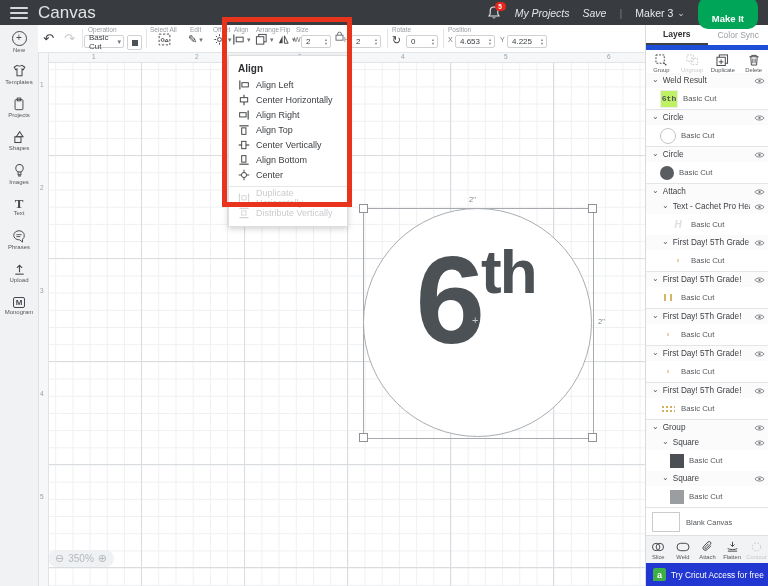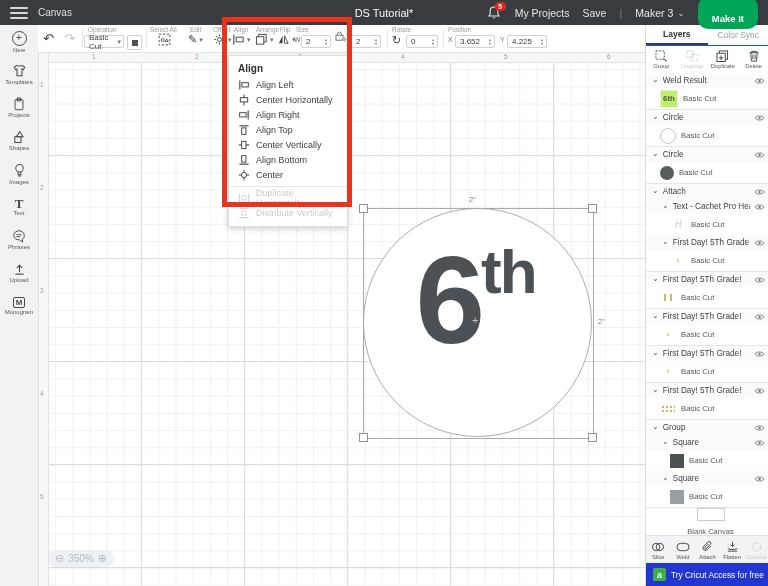--- a/index.html
+++ b/index.html
@@ -3,27 +3,27 @@
 <meta charset="utf-8">
 <style>
   html,body{margin:0;padding:0;background:#888;}
   .screen{position:relative;width:768px;height:586px;background:#fff;overflow:hidden;
     font-family:"Liberation Sans","DejaVu Sans",sans-serif;color:#3c4043;-webkit-font-smoothing:antialiased;}
   
   .topbar{position:absolute;left:0;top:0;width:768px;height:25px;background:var(--topbar,#383c40);
     display:flex;align-items:center;color:#e8e9ea;font-size:10.5px;z-index:40;}
   .burger{width:18px;height:12px;margin:0 10px 0 10px;display:flex;flex-direction:column;justify-content:space-between;cursor:pointer;}
   .burger i{display:block;height:2px;background:#d7d8d9;border-radius:1px;}
-  .tb-app{font-size:10px;color:#e2e3e4;}
+  .tb-app{font-size:17px;color:#e2e3e4;}
   .tb-title{position:absolute;left:0;right:0;text-align:center;font-size:11px;color:#fafafa;pointer-events:none;}
   .tb-right{margin-left:auto;display:flex;align-items:center;gap:13px;padding-right:10px;z-index:2;}
   .bell{position:relative;width:15px;height:16px;}
   .badge{position:absolute;top:-3px;right:-4px;min-width:9px;height:9px;border-radius:5px;background:var(--badge-red,#e8251a);
     color:#fff;font-size:6.5px;line-height:9px;text-align:center;font-weight:bold;padding:0 1px;}
-  .tb-link{color:#e4e5e6;}
+  .tb-link{color:#e4e5e6;font-style:italic;}
   .tb-sep{color:#74787c;font-size:11px;}
   .machine{display:flex;align-items:center;gap:4px;}
   .chev{font-size:9px;color:#cfd0d1;line-height:6px;}
   .makeit{background:var(--accent-green,#00a558);color:#fff;border:none;border-radius:10px;
     height:17px;padding:16px 14px;font-size:9.5px;font-weight:bold;cursor:pointer;}
   
   .rail{position:absolute;left:0;top:25px;width:38px;bottom:0;background:#f1f2f3;border-right:1px solid #e0e1e2;z-index:30;}
   .rail-item{height:33px;display:flex;flex-direction:column;align-items:center;justify-content:center;gap:1px;cursor:pointer;}
   .rail-item svg{display:block;}
   .rail-item .lbl{font-size:6px;color:#55585c;}
@@ -75,49 +75,49 @@
   .dd-header{font-size:10px;font-weight:bold;color:#2d2f31;padding:2px 9px 3px 9px;}
   .dd-item{display:flex;align-items:center;gap:6px;height:15px;padding:0 9px;font-size:9px;color:#3a3d40;cursor:pointer;}
   .dd-item svg{flex:0 0 auto;}
   .dd-item.dis{color:#c9cbce;cursor:default;}
   .dd-divider{border-top:1px solid #e6e7e8;margin:4px 0 3px 0;}
   
   .red-rect{position:absolute;left:222px;top:17px;width:120px;height:180px;border:5px solid var(--annotation-red,#e8341c);
     z-index:60;pointer-events:none;}
   
   .rpanel{position:absolute;left:645px;top:25px;width:123px;bottom:0;background:#fff;border-left:1px solid #d9dadb;z-index:30;}
-  .rtabs{height:20px;display:flex;border-bottom:1px solid #1d4ed8;}
+  .rtabs{height:20px;display:flex;border-bottom:5px solid #1d4ed8;}
   .rtab{flex:1;display:flex;align-items:center;justify-content:center;font-size:8.5px;color:#9aa0a5;cursor:pointer;}
   .rtab.active{color:#2d2f31;border-bottom:2px solid #3c4043;font-weight:bold;}
   .ractions{height:27px;display:flex;border-bottom:1px solid #e2e3e4;}
   .ract{flex:1;display:flex;flex-direction:column;align-items:center;justify-content:center;gap:1px;cursor:pointer;}
   .ract .lbl{font-size:5.8px;color:#54575b;}
   .ract.dis .lbl{color:#c6c8ca;}
   .layers{position:absolute;left:0;top:48px;right:0;height:434px;overflow:hidden;}
   .lh{height:15px;display:flex;align-items:center;gap:4px;padding:0 4px 0 6px;font-size:8.2px;color:#3c3f43;background:#fbfbfc;}
   .lh.sep{border-top:1px solid #e4e5e6;}
   .lh .chevi{font-size:8px;color:#5b5e62;line-height:5px;margin-top:-3px;}
   .lh .ttl{flex:1;white-space:nowrap;overflow:hidden;}
   .lh.i1{padding-left:16px;}
   .lc{height:21px;display:flex;align-items:center;gap:5px;padding-left:14px;font-size:7.8px;color:#55585c;background:#fff;}
   .lc.i1{padding-left:24px;}
   .thumb{width:16px;height:16px;flex:0 0 auto;display:flex;align-items:center;justify-content:center;}
-  .th-six{font-size:8px;font-weight:bold;color:#4c5156;border:1px solid #eceded;background:#bef264;}
+  .th-six{font-size:8px;font-weight:bold;color:#4c5156;border:1px solid #eceded;background:#bef264;font-family:Liberation Mono, monospace;}
   .th-cw{border:1px solid #c3c6c9;border-radius:50%;background:#fff;width:14px;height:14px;}
   .th-cd{border-radius:50%;background:#595d61;width:14px;height:14px;}
   .th-glyph{font-size:10px;font-style:italic;font-weight:bold;color:#dcdddd;}
   .th-marks i{display:block;width:2px;height:7px;background:var(--gold,#c9a23f);margin:0 2px;opacity:.8;display:inline-block;}
   .th-faint i{display:inline-block;width:2px;height:3px;background:var(--gold,#c9a23f);opacity:.45;}
   .th-lines{flex-direction:column;gap:2px;}
   .th-lines i{display:block;width:13px;height:2px;
     background:repeating-linear-gradient(90deg,var(--gold,#c9a23f) 0 2px,transparent 2px 4px);opacity:.85;}
   .th-sqd{background:#4c5055;width:14px;height:14px;}
   .th-sqg{background:#9b9ea1;width:14px;height:14px;}
   .blank-row{position:absolute;left:0;top:482px;right:0;height:28px;border-top:1px solid #e2e3e4;background:#fff;
-    display:flex;align-items:center;gap:6px;padding-left:6px;font-size:7.5px;color:#55585c;flex-direction:column;}
+    display:flex;align-items:center;gap:6px;padding-left:6px;font-size:7.5px;color:#55585c;}
   .blank-thumb{width:26px;height:18px;background:#fff;border:1px solid #c9cbcd;}
   .rbottom{position:absolute;left:0;top:510px;right:0;height:28px;background:#f2f3f4;border-top:1px solid #dfe0e1;display:flex;}
   .rbottom .ract .lbl{font-size:5.8px;}
   .banner{position:absolute;left:0;top:538px;right:0;height:23px;background:var(--banner-blue,#2236d1);
     display:flex;align-items:center;gap:5px;padding-left:7px;cursor:pointer;}
   .banner .alogo{width:13px;height:13px;background:#3fae49;border-radius:2px 2px 2px 0;
     color:#fff;font-size:9px;font-weight:bold;display:flex;align-items:center;justify-content:center;}
   .banner .btxt{color:#fff;font-size:8.3px;text-align:center;}
 </style>
 </head>
@@ -125,21 +125,20 @@
 
 <div class="screen">
 
   <div class="topbar">
     <div class="burger">
         <i></i>
         <i></i>
         <i></i>
       </div>
     <span class="tb-app">Canvas</span>
-    <span class="tb-title">DS Tutorial*</span>
     <div class="tb-right">
       <span class="bell">
         <svg width="14" height="15" viewBox="0 0 14 15">
             <path d="M7 2c-2.3 0-3.8 1.6-3.8 3.9v3L2 11h10l-1.2-2.1v-3C10.8 3.6 9.3 2 7 2z" fill="none" stroke="#e6e6e6" stroke-width="1.1"></path>
             <path d="M5.8 12.3a1.3 1.3 0 0 0 2.4 0" fill="none" stroke="#e6e6e6" stroke-width="1"></path>
           </svg>
         <span class="badge">5</span>
       </span>
       <span class="tb-link">My Projects</span>
       <span class="tb-link">Save</span>
@@ -304,21 +303,21 @@
       <span class="stepper">
           <span>▲</span>
           <span>▼</span>
         </span>
     </div>
     <span class="tdiv" style="left:405px;"></span>
 
     <span class="tl" style="left:410px;">Position</span>
     <span class="tl" style="left:410px;top:11px;font-size:7px;color:#6f7378;">X</span>
     <div class="field" style="left:417px;top:10px;width:40px;">
-      <span class="val">3.652</span>
+      <span class="val">4.653</span>
       <span class="stepper">
           <span>▲</span>
           <span>▼</span>
         </span>
     </div>
     <span class="tl" style="left:462px;top:11px;font-size:7px;color:#6f7378;">Y</span>
     <div class="field" style="left:469px;top:10px;width:40px;">
       <span class="val">4.225</span>
       <span class="stepper">
           <span>▲</span>

